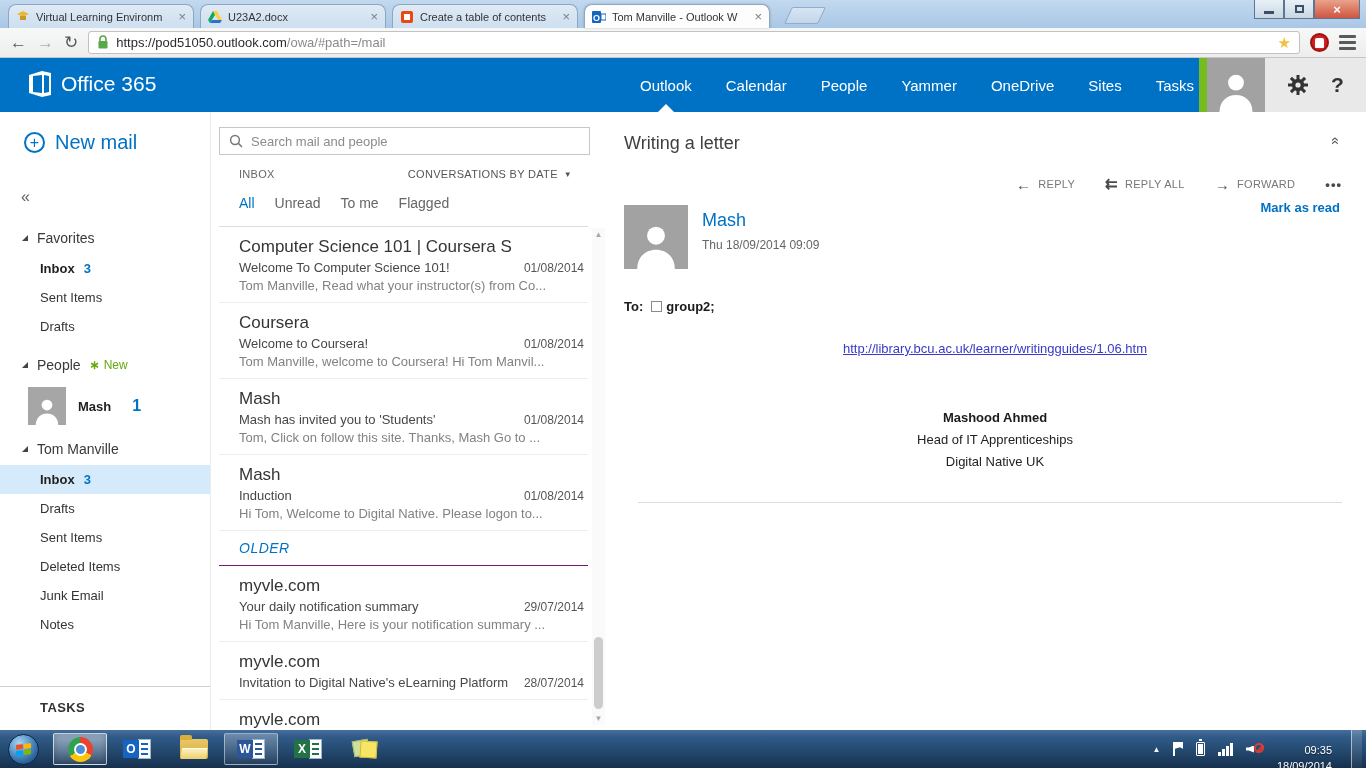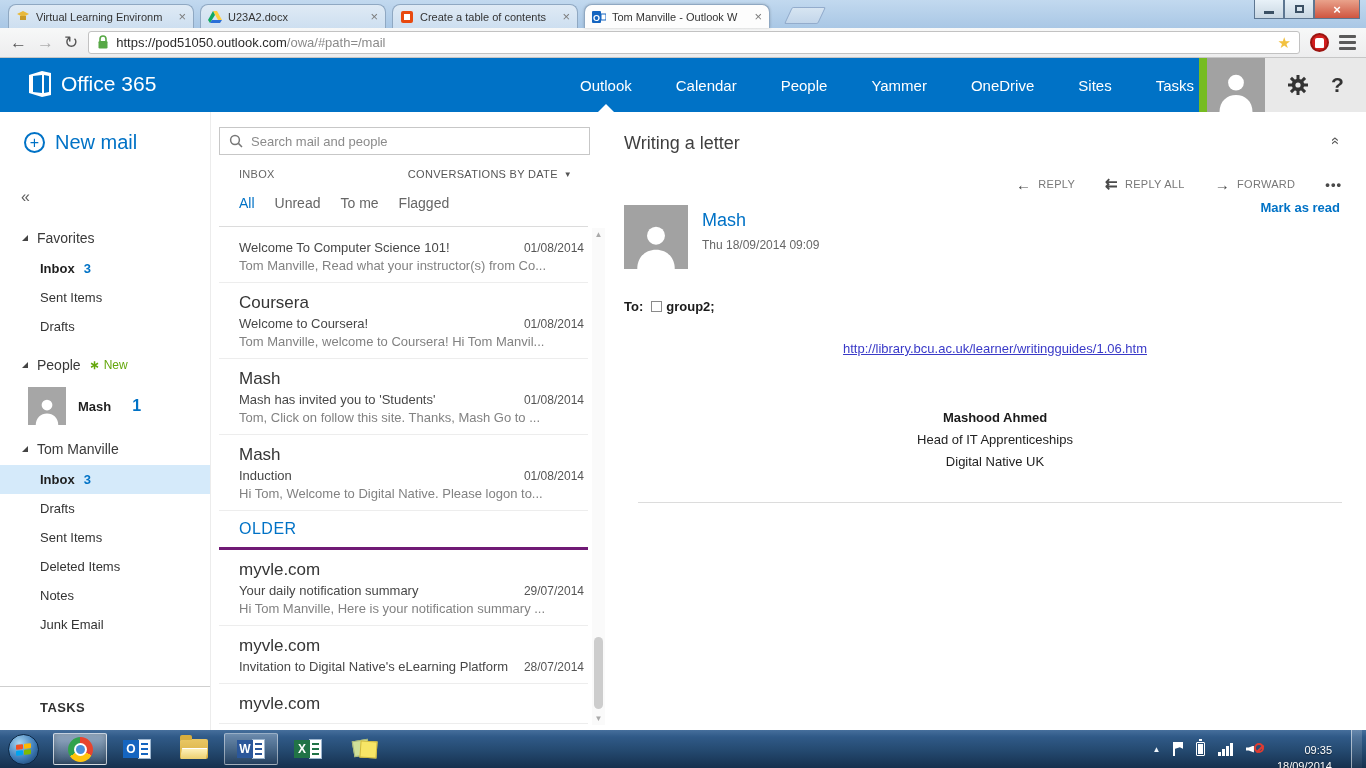--- a/index.html
+++ b/index.html
@@ -45,21 +45,21 @@
   .menu-burger { display:flex; flex-direction:column; gap:3px; }
   .menu-burger i { width:17px; height:3px; background:#5a5a5a; border-radius:1px; }
 
   
   .fav { width:14px; height:14px; flex:0 0 auto; }
 
   
   .o365 { position:absolute; top:58px; left:0; width:100%; height:54px; background:#0072c6; }
   .brand { position:absolute; left:28px; top:13px; display:flex; align-items:center;
     gap:9px; color:#fff; font-size:21px; }
-  .o365nav { position:absolute; right:172px; top:0; height:100%; display:flex; gap:44px; }
+  .o365nav { position:absolute; right:172px; top:0; height:100%; display:flex; gap:34px; }
   .o365nav .nav-item { position:relative; height:100%; display:flex; align-items:center;
     color:#fff; font-size:15px; cursor:pointer; }
   .o365nav .nav-item.active::after { content:""; position:absolute; bottom:0; left:50%;
     margin-left:-8px; border-left:8px solid transparent; border-right:8px solid transparent;
     border-bottom:8px solid #fff; }
   .hdr-green { position:absolute; right:159px; top:0; width:8px; height:54px; background:#76bc21; }
   .hdr-avatar { position:absolute; right:101px; top:0; width:58px; height:54px; background:#a2a2a2;
     display:flex; align-items:flex-end; justify-content:center; overflow:hidden; }
   .hdr-corner { position:absolute; right:0; top:0; width:101px; height:54px; background:#e9e9e9;
     display:flex; align-items:center; justify-content:space-evenly; }
@@ -105,22 +105,22 @@
   .filters { display:flex; gap:20px; margin:15px 0 0 28px; font-size:14px; color:#666; }
   .filters .f.active { color:#0072c6; }
   .mail-list { position:absolute; top:114px; bottom:0; left:8px; right:22px;
     border-top:1px solid #dcdcdc; overflow:hidden; }
   .mail-item { padding:10px 4px 9px 20px; border-bottom:1px solid #ededed; }
   .m-sender { font-size:17px; color:#353535; white-space:nowrap; overflow:hidden; }
   .m-row { display:flex; align-items:baseline; margin-top:3px; }
   .m-subject { flex:1; font-size:13px; color:#474747; white-space:nowrap; overflow:hidden; }
   .m-date { font-size:12px; color:#555; margin-left:10px; white-space:nowrap; }
   .m-preview { font-size:13px; color:#828282; margin-top:3px; white-space:nowrap; overflow:hidden; }
-  .older-row { padding:9px 0 9px 20px; font-size:16px; color:#0072c6; letter-spacing:.5px;
-    border-bottom:3px solid #701a75; }
+  .older-row { padding:9px 0 9px 20px; font-size:14px; color:#0072c6; letter-spacing:.5px;
+    border-bottom:1px solid #701a75;font-style:italic; }
   .vscroll { position:absolute; top:116px; bottom:5px; right:5px; width:13px; background:#fafafa; }
   .vs-arrow { position:absolute; left:0; width:13px; text-align:center; font-size:8px; color:#a9a9a9; }
   .vs-thumb { position:absolute; left:2px; width:9px; height:72px; bottom:16px;
     background:#cdcdcd; border-radius:5px; }
 
   
   .rp-subject { margin:21px 0 0 14px; font-size:18px; color:#3f3f3f; }
   .rp-collapse { position:absolute; right:26px; top:21px; color:#555; font-size:14px;
     transform:rotate(90deg); }
   .rp-actions { display:flex; justify-content:flex-end; align-items:center; gap:30px;
@@ -368,22 +368,22 @@
       </div>
 
       <div class="tree-head" style="margin-top:6px">
         <span class="tri"></span>
         <span>Tom Manville</span>
       </div>
       <div class="tree-item bold selected"><span>Inbox</span><span class="count">3</span></div>
       <div class="tree-item"><span>Drafts</span></div>
       <div class="tree-item"><span>Sent Items</span></div>
       <div class="tree-item"><span>Deleted Items</span></div>
+      <div class="tree-item"><span>Junk Email</span></div>
       <div class="tree-item"><span>Notes</span></div>
-      <div class="tree-item"><span>Junk Email</span></div>
     </div>
 
     <div class="tasks-bar">TASKS</div>
   </div>
 
   <div class="listpane">
     <div class="searchbox">
       <svg width="14" height="14" viewBox="0 0 14 14">
         <circle cx="6" cy="6" r="4.4" fill="none" stroke="#777" stroke-width="1.5"></circle>
         <line x1="9.4" y1="9.4" x2="13" y2="13" stroke="#777" stroke-width="1.5"></line>
@@ -399,20 +399,21 @@
     </div>
     <div class="filters">
       <span class="f active">All</span>
       <span class="f">Unread</span>
       <span class="f">To me</span>
       <span class="f">Flagged</span>
     </div>
 
     <div class="mail-list">
       <div class="mail-item">
+        <div class="m-sender">Computer Science 101 | Coursera S</div>
         <div class="m-row">
             <span class="m-subject">Welcome To Computer Science 101!</span>
             <span class="m-date">01/08/2014</span>
           </div>
         <div class="m-preview">Tom Manville, Read what your instructor(s) from Co...</div>
       </div>
       <div class="mail-item">
         <div class="m-sender">Coursera</div>
         <div class="m-row">
             <span class="m-subject">Welcome to Coursera!</span>

